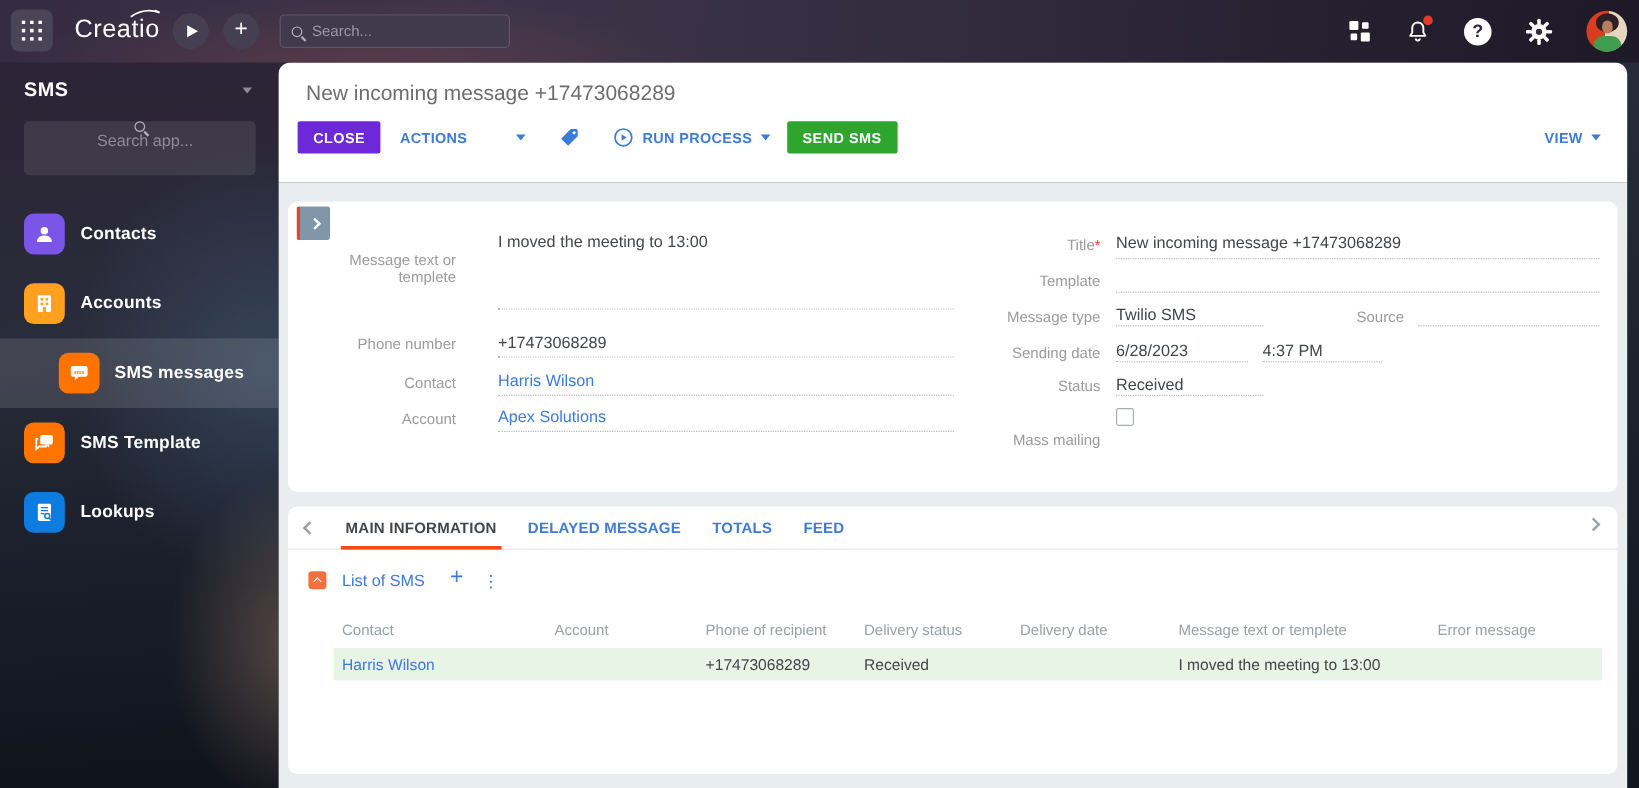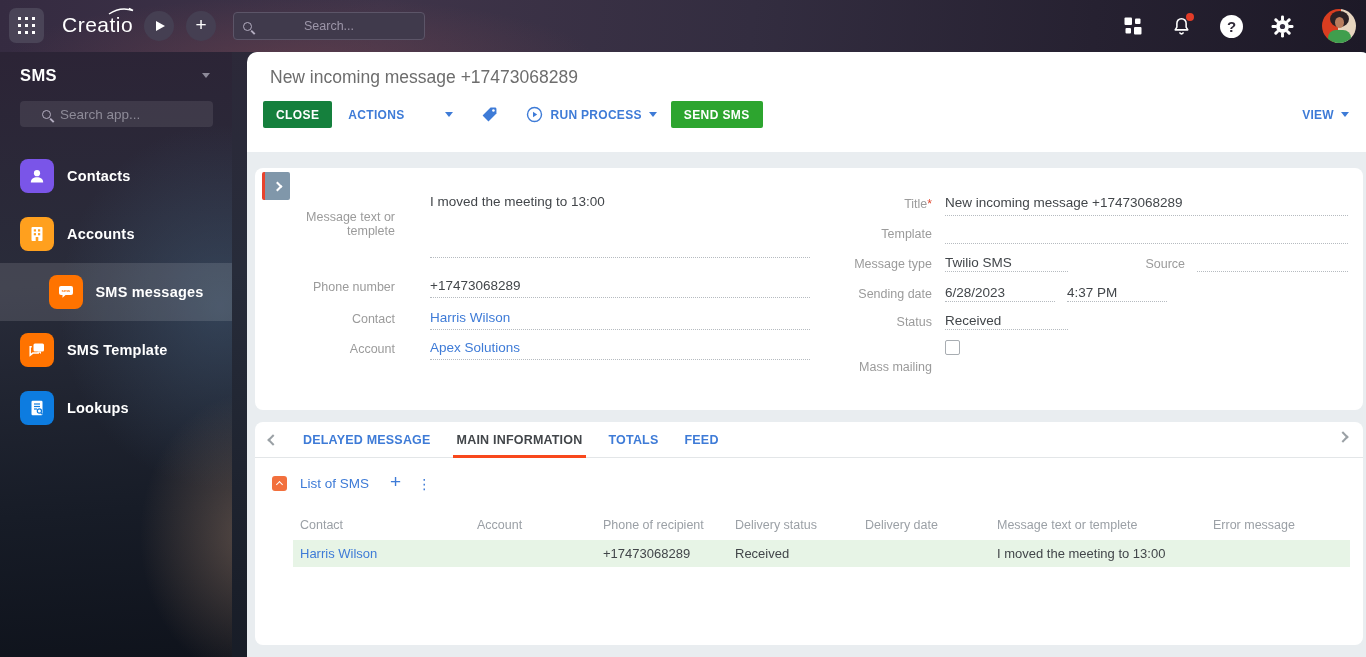--- a/index.html
+++ b/index.html
@@ -17,21 +17,21 @@
       linear-gradient(95deg,#352b41 0%,#3f3449 28%,#332d40 55%,#262131 80%,#1d1927 100%);
     display:flex; align-items:center; z-index:5;
   }
   .grid-btn { position:absolute; left:9px; top:8px; width:35px; height:35px; border:none; border-radius:7px; background:#4a4457; display:flex; align-items:center; justify-content:center; cursor:pointer; }
   .logo { position:absolute; left:62px; top:13px; color:#fff; font-size:21px; letter-spacing:.5px; font-weight:normal; }
   .logo .swoosh { position:absolute; right:-2px; top:-6px; }
   .circle-btn { position:absolute; top:11px; width:30px; height:30px; border:none; border-radius:50%; background:#453f52; color:#fff; display:flex; align-items:center; justify-content:center; cursor:pointer; font-size:17px; }
   .circle-btn.play { left:144px; }
   .circle-btn.plus { left:186px; font-size:19px; padding-bottom:2px; }
   .play-tri { width:0; height:0; border-left:9px solid #fff; border-top:5.5px solid transparent; border-bottom:5.5px solid transparent; margin-left:2px; }
-  .top-search { position:absolute; left:233px; top:12px; width:192px; height:28px; background:#403a4c; border:1px solid #5c5568; border-radius:4px; display:flex; align-items:center; padding:0 9px; cursor:text;gap:44px; }
+  .top-search { position:absolute; left:233px; top:12px; width:192px; height:28px; background:#403a4c; border:1px solid #5c5568; border-radius:4px; display:flex; align-items:center; padding:0 9px; cursor:text; }
   .top-search .ph { color:#9c95a8; font-size:12.5px; margin-left:8px; }
   .mag { width:9px; height:9px; border:1.6px solid #b3adc0; border-radius:50%; position:relative; flex:none; }
   .mag::after { content:""; position:absolute; width:1.7px; height:5px; background:#b3adc0; left:7.5px; top:7px; transform:rotate(-45deg); }
   .top-right { position:absolute; right:10px; top:0; height:52px; display:flex; align-items:center; gap:28px; }
   .tr-btn { background:none; border:none; cursor:pointer; position:relative; display:flex; align-items:center; justify-content:center; }
   .bell-dot { position:absolute; right:-2px; top:-3px; width:8px; height:8px; border-radius:50%; background:#e23c28; }
   .help-circle { width:23px; height:23px; border-radius:50%; background:#fff; color:#2e2837; font-weight:bold; font-size:15px; display:flex; align-items:center; justify-content:center; }
   .avatar { width:34px; height:34px; border-radius:50%; overflow:hidden; position:relative; background:linear-gradient(100deg,#d93d20 0 48%,#e7d5bf 48% 100%); cursor:pointer; flex:none; }
   .avatar .hair { position:absolute; left:8px; top:2px; width:19px; height:16px; border-radius:50%; background:#2b2125; }
   .avatar .face { position:absolute; left:13px; top:8px; width:9px; height:11px; border-radius:50%; background:#b97d5e; }
@@ -42,40 +42,40 @@
     background:
       radial-gradient(ellipse 170px 220px at 108% 80%, rgba(150,120,100,.5), transparent 65%),
       radial-gradient(ellipse 230px 260px at 95% 42%, rgba(66,92,120,.5), transparent 70%),
       linear-gradient(176deg,#2c2436 0%,#292c3a 38%,#171c27 75%,#0f131c 100%);
     color:#fff; z-index:4;
   }
   .ws-row { display:flex; align-items:center; justify-content:space-between; padding:14px 22px 0 20px; }
   .ws-title { font-size:16.5px; font-weight:bold; letter-spacing:.4px; }
   .caret { display:inline-block; width:0; height:0; border-left:4.5px solid transparent; border-right:4.5px solid transparent; border-top:5.5px solid currentColor; }
   .ws-caret { color:#8d8a99; cursor:pointer; }
-  .app-search { margin:16px 19px 0 20px; height:26px; background:rgba(255,255,255,.09); border-radius:4px; display:flex; align-items:center; padding:0 22px; cursor:text; }
+  .app-search { margin:16px 19px 0 20px; height:45px; background:rgba(255,255,255,.09); border-radius:4px; display:flex; align-items:center; padding:0 10px; cursor:text;flex-direction:column; }
   .app-search .ph { color:#8e8b98; font-size:13.5px; margin-left:9px; }
   .nav { margin-top:20px; }
   .nav-item { height:58px; display:flex; align-items:center; padding-left:20px; cursor:pointer; }
   .nav-item.selected { background:rgba(255,255,255,.12);justify-content:center; }
   .nav-ico { width:34px; height:34px; border-radius:8px; display:flex; align-items:center; justify-content:center; flex:none; }
   .nav-label { margin-left:13px; font-size:14.5px; font-weight:bold; letter-spacing:.2px; }
   .ico-contacts { background:#7a55e8; }
   .ico-accounts { background:#ffa01e; }
   .ico-sms { background:#ff7300; }
   .ico-template { background:#ff7300; }
   .ico-lookups { background:#0d7ce0; }
   
-  .main { position:absolute; left:247px; top:52px; width:928px; height:605px; z-index:3; }
+  .main { position:absolute; left:232px; top:52px; width:928px; height:605px; z-index:3; }
   .header-card { position:absolute; left:0; top:0; width:1124px; height:100px; background:#fff; border-radius:10px 10px 0 0; }
   .gray-area { position:absolute; left:0; top:100px; width:1124px; height:505px; background:#e9edf0; }
   .page-title { position:absolute; left:23px; top:15px; font-size:17.5px; color:#6d6d6d; }
   .toolbar { position:absolute; left:16px; top:49px; right:22px; display:flex; align-items:center; }
   .btn { height:27px; border:none; border-radius:2px; color:#fff; font-weight:bold; font-size:12px; letter-spacing:.4px; padding:0 13px; cursor:pointer; font-family:"Liberation Sans",sans-serif; }
-  .btn-close { background:#15803d; }
+  .btn-close { background:#6d28d9; }
   .btn-send { background:#2da52f; margin-left:14px; }
   .lnk-btn { display:flex; align-items:center; gap:7px; color:#3e7bd7; font-weight:bold; font-size:12px; letter-spacing:.3px; cursor:pointer; background:none; border:none; font-family:"Liberation Sans",sans-serif; }
   .ml16{margin-left:16px;gap:41px;} .ml28{margin-left:28px;}
   .view-group { margin-left:auto; }
   
   .card { position:absolute; background:#fff; border-radius:8px; }
   .card1 { left:8px; top:116px; width:1108px; height:242px; }
   .card2 { left:8px; top:370px; width:1108px; height:223px; }
   .collapse-btn { position:absolute; left:7px; top:4px; width:28px; height:28px; background:#8097aa; border:none; border-left:3px solid #e8432d; border-radius:2px; cursor:pointer; display:flex; align-items:center; justify-content:center; }
   .chev { display:inline-block; width:8px; height:8px; border-right:2px solid currentColor; border-bottom:2px solid currentColor; }
@@ -340,22 +340,22 @@
 
     <div class="flabel" style="left:545px;top:176px;width:132px;margin-top:16px;">Mass mailing</div>
     <span class="checkbox" style="left:690px;top:172px;"></span>
   </div>
 
   <div class="card card2">
     <div class="tabbar">
       <button class="tab-chev left">
           <span class="chev chev-l"></span>
         </button>
+      <div class="tab active">MAIN INFORMATION</div>
       <div class="tab">DELAYED MESSAGE</div>
-      <div class="tab active">MAIN INFORMATION</div>
       <div class="tab">TOTALS</div>
       <div class="tab">FEED</div>
       <button class="tab-chev right">
           <span class="chev chev-r"></span>
         </button>
     </div>
 
     <div class="list-head">
       <button class="list-toggle">
           <span class="chev chev-u" style="color:#fff;"></span>

